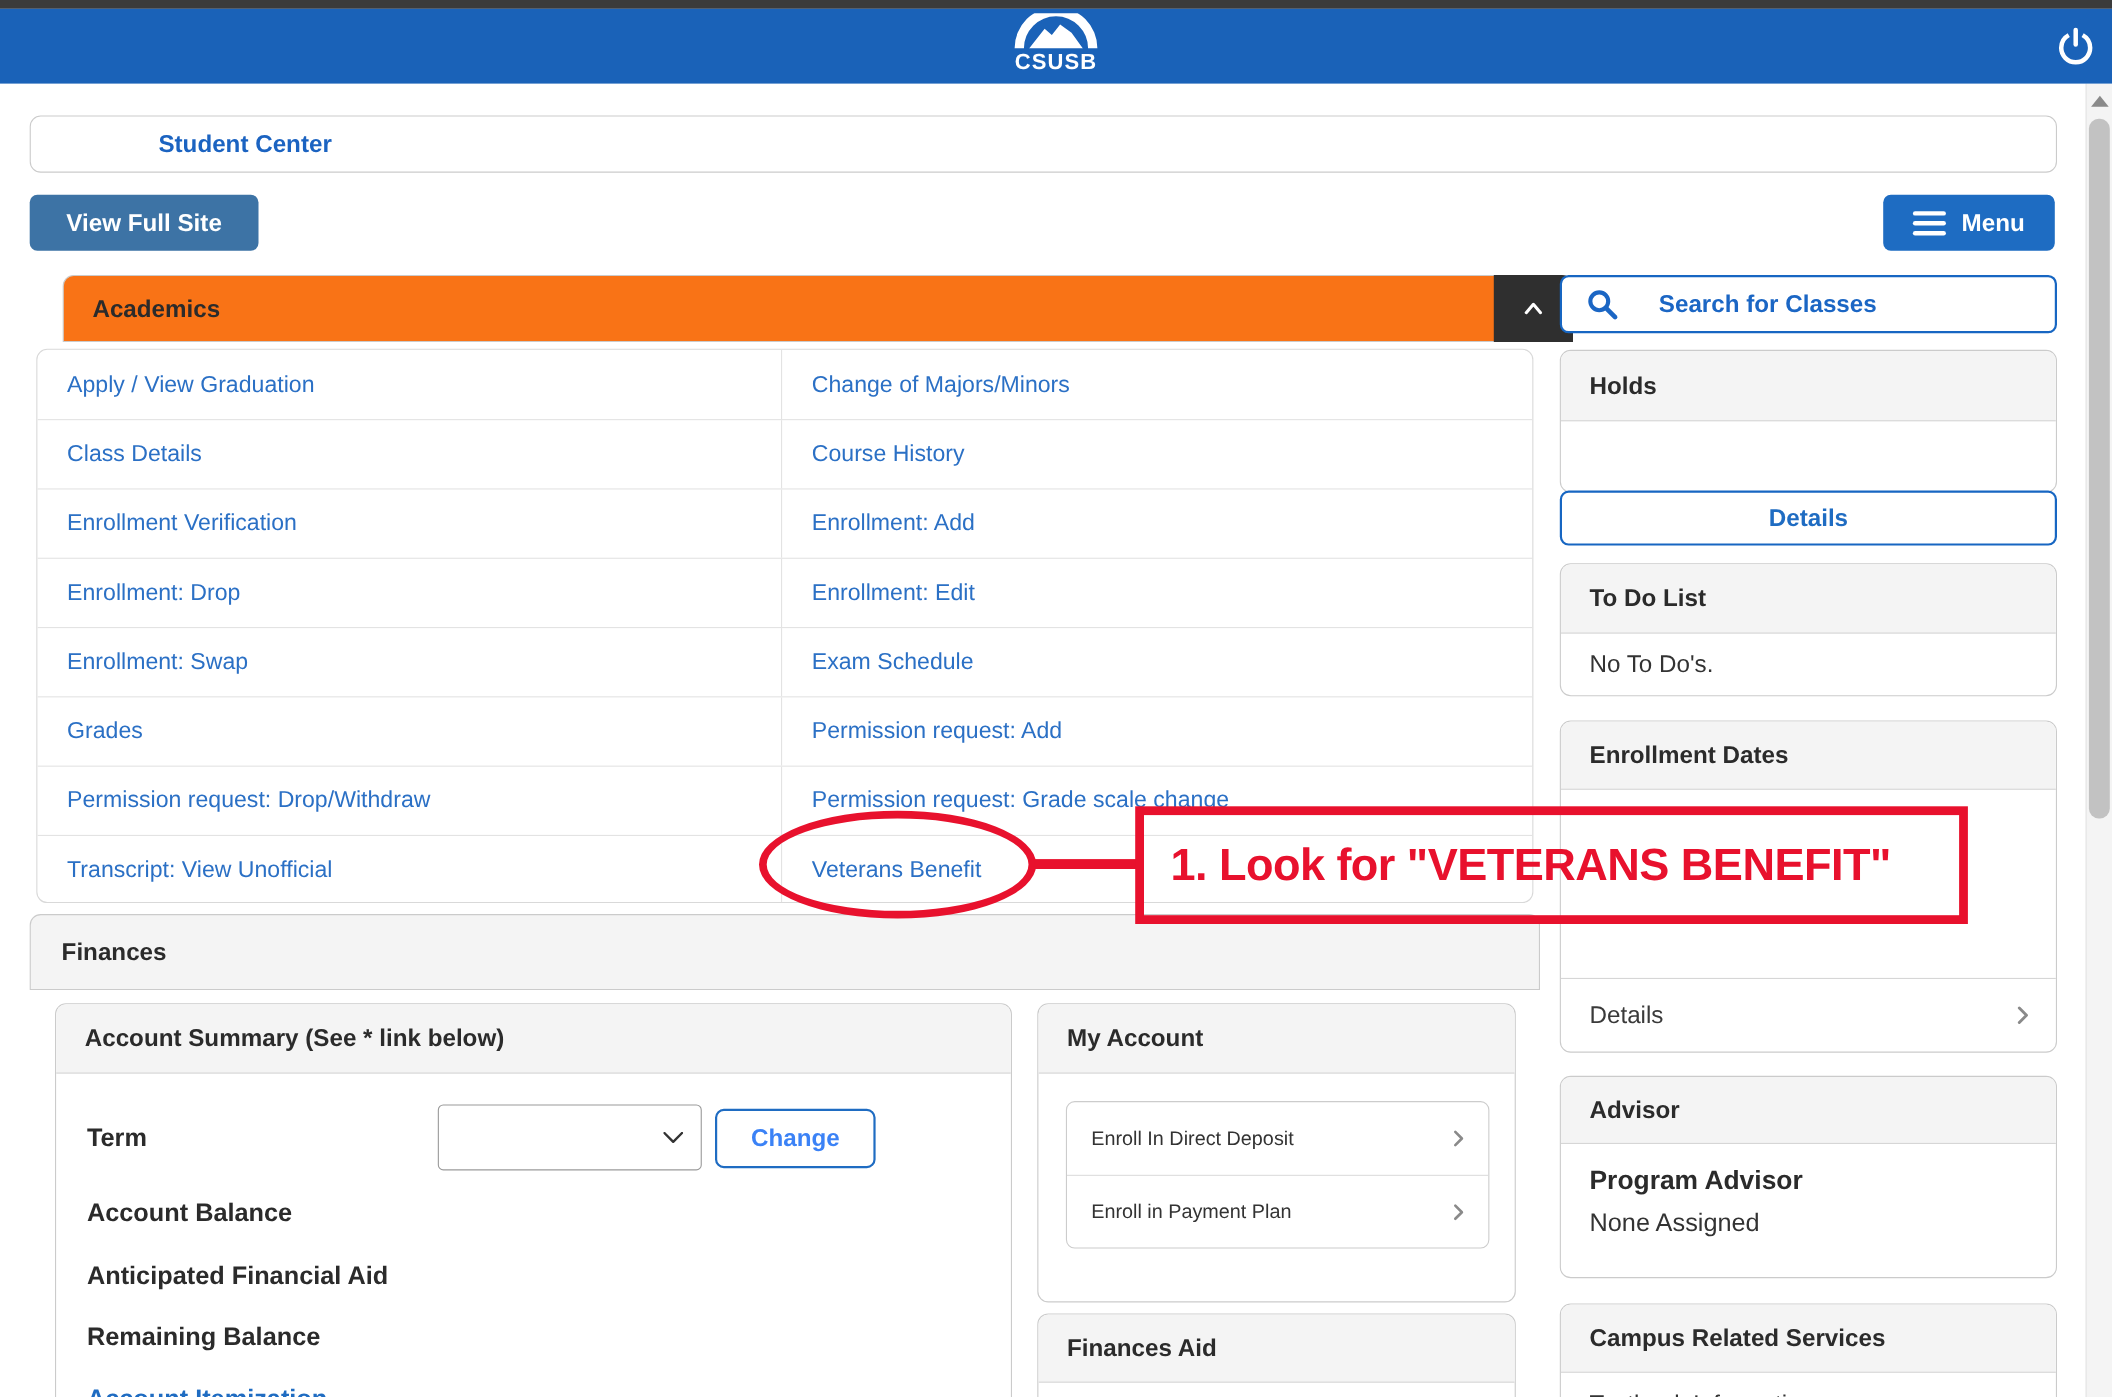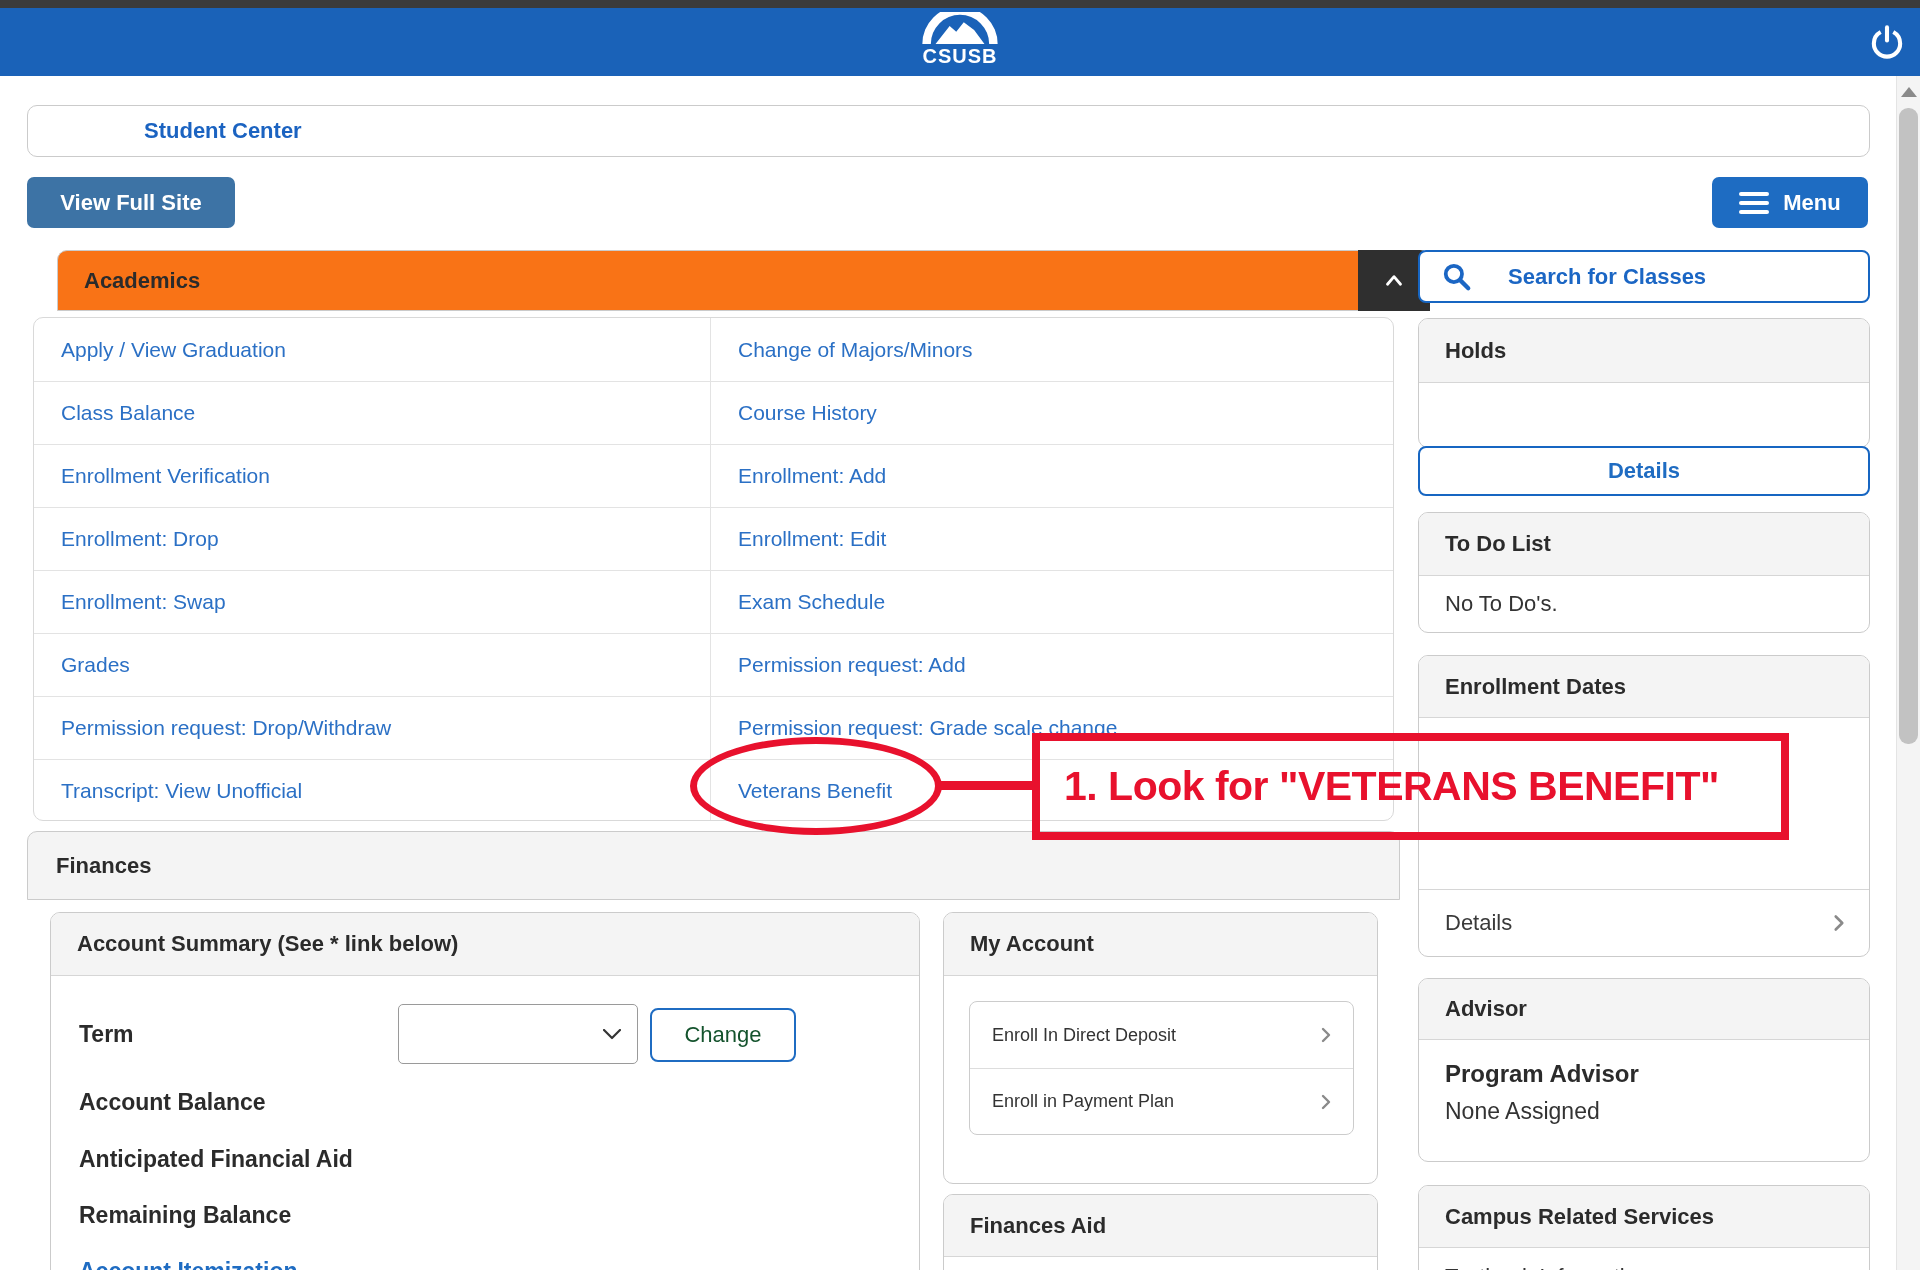--- a/index.html
+++ b/index.html
@@ -43,21 +43,21 @@
   
   .fin-header { position:absolute; left:27px; top:831px; width:1373px; height:69px; background:#f4f4f4; border:1px solid #cbcbcb; border-radius:10px 10px 0 0; display:flex; align-items:center; padding-left:28px; font-size:22px; font-weight:bold; color:#2b2b2b; }
   .card { position:absolute; background:#fff; border:1px solid #cbcbcb; border-radius:10px; overflow:hidden; }
   .card-header { background:#f4f4f4; border-bottom:1px solid #d6d6d6; display:flex; align-items:center; padding-left:26px; font-weight:bold; font-size:22px; color:#2b2b2b; }
 
   .acct-card { left:50px; top:912px; width:870px; height:380px; border-radius:10px 10px 0 0; }
   .acct-card .card-header { height:63px; }
   .term-label { position:absolute; left:28px; top:108px; font-size:23px; font-weight:bold; color:#2b2b2b; }
   .term-select { position:absolute; left:347px; top:91px; width:240px; height:60px; border:1px solid #9a9a9a; border-radius:5px; background:#fff; }
   .term-select svg { position:absolute; right:16px; top:24px; }
-  .change-btn { position:absolute; left:599px; top:95px; width:146px; height:54px; background:#fff; border:2px solid #1f6cc2; border-radius:8px; color:#14532d; font-size:22px; font-weight:normal; }
+  .change-btn { position:absolute; left:599px; top:95px; width:146px; height:54px; background:#fff; border:2px solid #1f6cc2; border-radius:8px; color:#3b82f6; font-size:22px; font-weight:bold; }
   .acct-line { position:absolute; left:28px; font-size:23px; font-weight:bold; color:#2b2b2b; }
   .acct-link { position:absolute; left:28px; font-size:23px; font-weight:bold; color:#1f6cc2; text-decoration:none; }
 
   .myacct-card { left:943px; top:912px; width:435px; height:272px; }
   .myacct-card .card-header { height:63px; }
   .inner-list { position:absolute; left:25px; top:88px; width:385px; border:1px solid #ccc; border-radius:8px; overflow:hidden; background:#fff; }
   .inner-row { height:66px; display:flex; align-items:center; justify-content:space-between; padding:0 16px 0 22px; border-top:1px solid #ddd; font-size:18px; color:#333; cursor:pointer; }
   .inner-row:first-child { border-top:none; }
 
   .finaid-card { left:943px; top:1194px; width:435px; height:110px; border-radius:10px 10px 0 0; }
@@ -140,21 +140,21 @@
   <div class="acad-row">
     <div class="acad-cell">
         <a class="link">Apply / View Graduation</a>
       </div>
     <div class="acad-cell right">
         <a class="link">Change of Majors/Minors</a>
       </div>
   </div>
   <div class="acad-row">
     <div class="acad-cell">
-        <a class="link">Class Balance</a>
+        <a class="link">Class Details</a>
       </div>
     <div class="acad-cell right">
         <a class="link">Course History</a>
       </div>
   </div>
   <div class="acad-row">
     <div class="acad-cell">
         <a class="link">Enrollment Verification</a>
       </div>
     <div class="acad-cell right">

